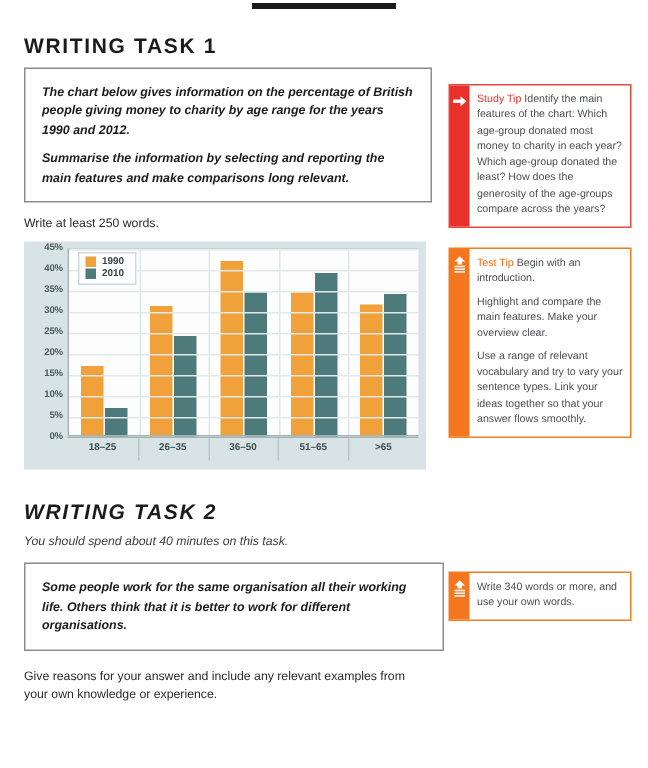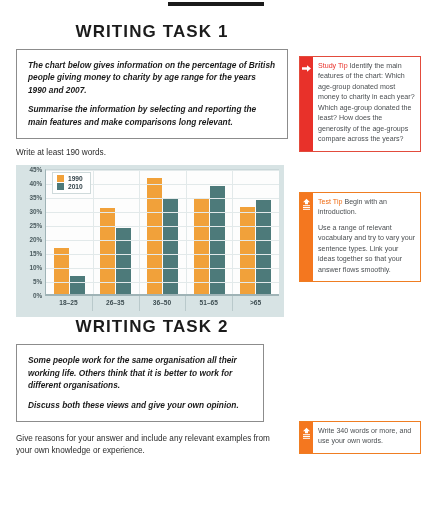--- a/index.html
+++ b/index.html
@@ -15,22 +15,22 @@
   
   .top-rule {
     position: absolute; left: 168px; top: 2px;
     width: 96px; height: 4px; background: #1a1a1a;
   }
 
   
   .left-col { position: absolute; left: 16px; top: 22px; width: 272px; }
 
   .task-heading {
-    font-size: 17px; font-weight: bold; letter-spacing: 1.1px;
-    color: #1b1b1b; margin-bottom: 7px; text-align: center;
+    font-size: 14px; font-weight: bold; letter-spacing: 1.1px;
+    color: #1b1b1b; margin-bottom: 7px;
   }
   .task-sub {
     font-size: 8.2px; font-style: italic; color: #3a3a3a;
     margin-bottom: 10px;
   }
   .prompt-box {
     border: 1px solid #8c8c8c; background: #fff;
     padding: 9px 11px 10px 11px;
   }
   .prompt-box p {
@@ -111,21 +111,21 @@
   .swatch.y2010 { background: #4d7a7a; }
   .legend-label { font-size: 6.6px; font-weight: bold; color: #33434a; }
 
   
   .tips { position: absolute; left: 299px; top: 56px; width: 122px; }
   .tip {
     position: relative; display: flex;
     border: 1px solid #e24b3c; background: #fff;
     margin-bottom: 13px;
   }
-  .tip.test { border-color: #ef7d22; margin-top: 40px; }
+  .tip.test { border-color: #ef7d22; }
   .tip-bar {
     flex: 0 0 13px; background: #e8312a; position: relative;
   }
   .tip.test .tip-bar { background: #f4771f; }
   .tip-icon {
     position: absolute; left: 1px; top: 3px; width: 11px; height: 12px;
   }
   .tip-body { padding: 4px 5px 6px 5px; flex: 1; }
   .tip-body p {
     font-size: 7.1px; line-height: 1.48; color: #4b4f52;
@@ -141,25 +141,25 @@
 
 <div class="page">
 
   <div class="top-rule"></div>
 
   <div class="left-col">
 
     <div class="task-heading">WRITING TASK 1</div>
 
     <div class="prompt-box">
-      <p>The chart below gives information on the percentage of British people giving money to charity by age range for the years 1990 and 2007.</p>
+      <p>The chart below gives information on the percentage of British people giving money to charity by age range for the years 1990 and 2012.</p>
       <p>Summarise the information by selecting and reporting the main features and make comparisons long relevant.</p>
     </div>
 
-    <div class="word-note">Write at least 190 words.</div>
+    <div class="word-note">Write at least 250 words.</div>
 
     <div class="chart-wrap">
       <div class="chart-inner">
         <div class="y-axis" id="yaxis">
             <div class="y-tick" style="top: 126px;">0%</div>
             <div class="y-tick" style="top: 112px;">5%</div>
             <div class="y-tick" style="top: 98px;">10%</div>
             <div class="y-tick" style="top: 84px;">15%</div>
             <div class="y-tick" style="top: 70px;">20%</div>
             <div class="y-tick" style="top: 56px;">25%</div>
@@ -216,25 +216,25 @@
           <span class="swatch y1990"></span>
           <span class="legend-label">1990</span>
         </div>
         <div class="legend-row">
           <span class="swatch y2010"></span>
           <span class="legend-label">2010</span>
         </div>
       </div>
     </div>
 
-    <div class="task-heading" style="">WRITING TASK 2</div>
-
-    <div class="prompt-box" style="width:248px;">
+    <div class="task-heading" style="margin-top:20px;font-style:italic;">WRITING TASK 2</div>
+    <div class="task-sub">You should spend about 40 minutes on this task.</div>
+
+    <div class="prompt-box" style="width:280px;">
       <p>Some people work for the same organisation all their working life. Others think that it is better to work for different organisations.</p>
-      <p>Discuss both these views and give your own opinion.</p>
     </div>
 
     <div class="para-note" style="margin-top:11px;">Give reasons for your answer and include any relevant examples from your own knowledge or experience.</div>
 
   </div>
 
   <div class="tips" id="tips-top">
       <div class="tip">
         <div class="tip-bar">
           <span class="tip-icon"><svg width="11" height="11" viewBox="0 0 11 11">
@@ -249,20 +249,21 @@
         <div class="tip-bar">
           <span class="tip-icon"><svg width="11" height="12" viewBox="0 0 11 12">
               <path d="M5.5 0.8 9 4.3H7V6.3H4V4.3H2z" fill="#fff"></path>
               <rect x="2" y="7.2" width="7" height="1" fill="#fff"></rect>
               <rect x="2" y="9" width="7" height="1" fill="#fff"></rect>
               <rect x="2" y="10.8" width="7" height="1" fill="#fff"></rect>
             </svg></span>
         </div>
         <div class="tip-body">
           <p><span class="tip-title">Test Tip </span>Begin with an introduction.</p>
+          <p>Highlight and compare the main features. Make your overview clear.</p>
           <p>Use a range of relevant vocabulary and try to vary your sentence types. Link your ideas together so that your answer flows smoothly.</p>
         </div>
       </div>
     </div>
 
   <div class="tips-2" id="tips-bottom">
       <div class="tip test">
         <div class="tip-bar">
           <span class="tip-icon"><svg width="11" height="12" viewBox="0 0 11 12">
               <path d="M5.5 0.8 9 4.3H7V6.3H4V4.3H2z" fill="#fff"></path>

